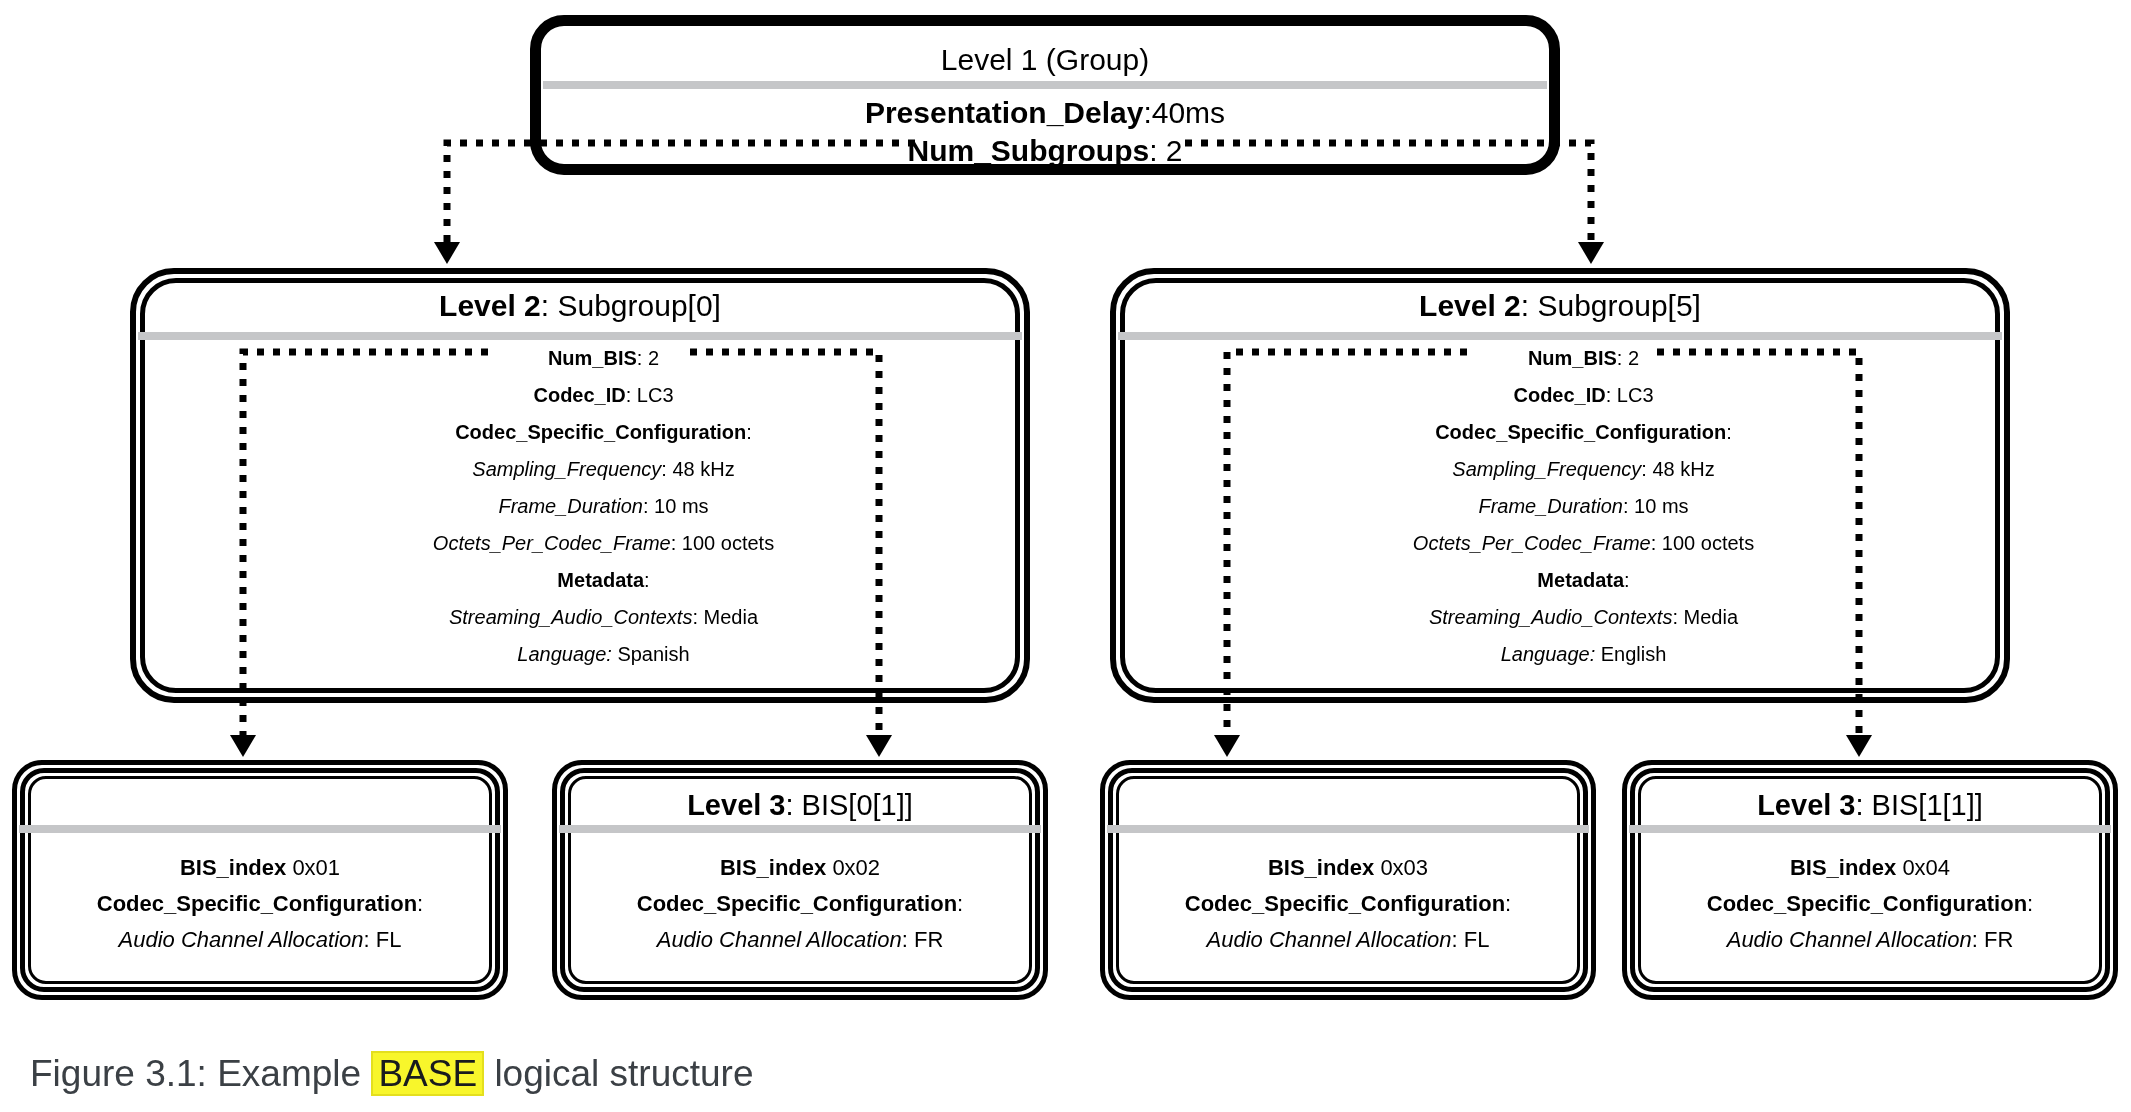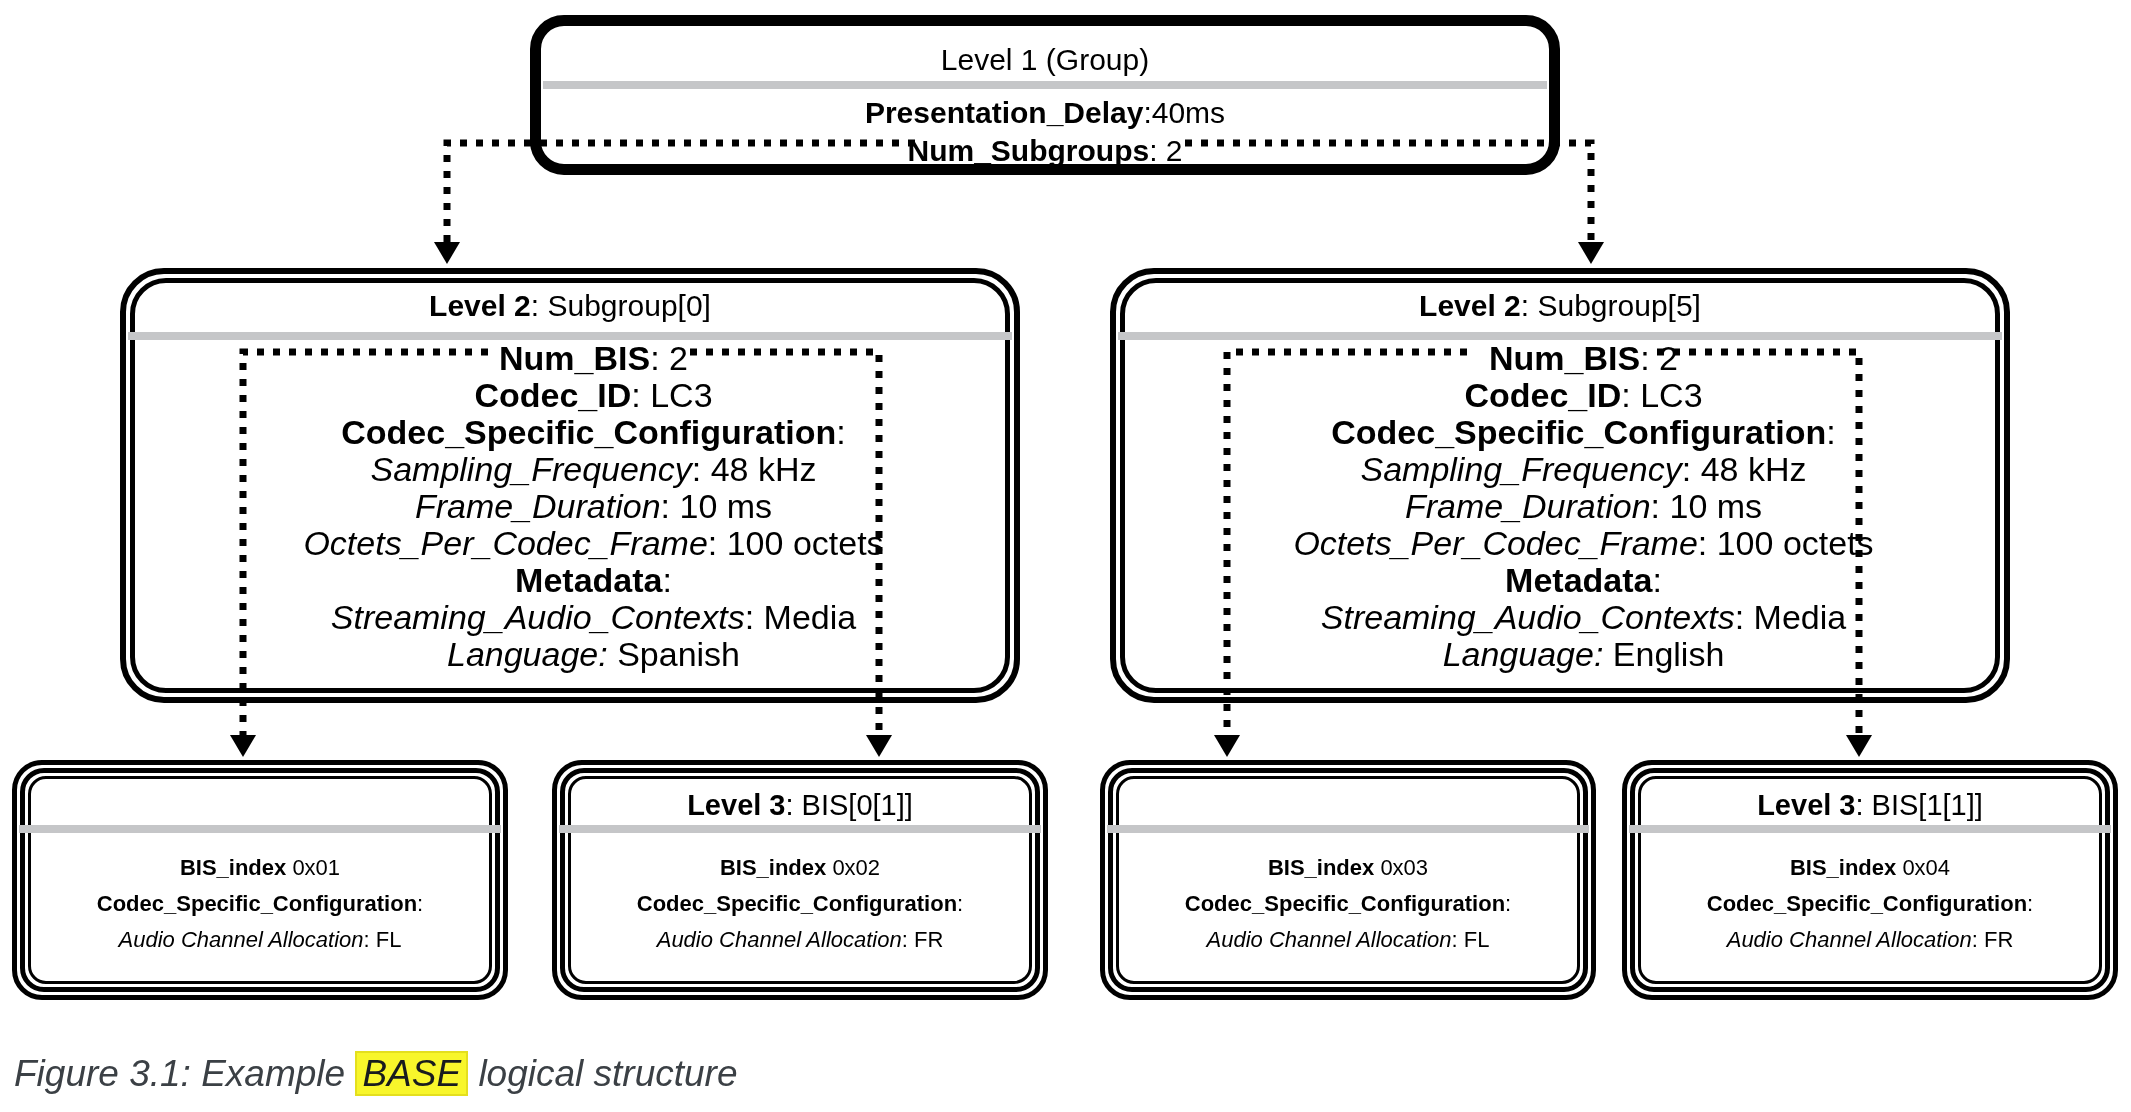--- a/index.html
+++ b/index.html
@@ -19,21 +19,21 @@
   .lv1-content .line{height:38px;line-height:38px;}
 
   
   .lv2{position:absolute;top:268px;width:900px;height:435px;border:6px solid #000;
        border-radius:44px;background:#fff;box-sizing:border-box;z-index:1;}
   .lv2-in{position:absolute;left:4px;right:4px;top:4px;bottom:4px;border:5px solid #000;
           border-radius:36px;box-sizing:border-box;}
   .lv2-title{position:absolute;left:0;right:0;top:10px;height:44px;line-height:44px;
              text-align:center;font-size:30px;}
   .lv2-divider{position:absolute;left:2px;right:2px;top:58px;height:8px;background:#c5c6c8;z-index:2;}
-  .lv2-content{position:absolute;left:0;right:0;top:66px;font-size:34px;padding-left:47px;}
+  .lv2-content{position:absolute;left:0;right:0;top:66px;font-size:20px;padding-left:47px;}
   .lv2-content .line{height:37px;line-height:37px;}
 
   
   .lv3{position:absolute;top:760px;width:496px;height:240px;border:5px solid #000;
        border-radius:30px;background:#fff;box-sizing:border-box;z-index:1;}
   .lv3-mid{position:absolute;left:3px;right:3px;top:3px;bottom:3px;border:5px solid #000;
            border-radius:24px;box-sizing:border-box;}
   .lv3-in{position:absolute;left:3px;right:3px;top:3px;bottom:3px;border:3px solid #000;
           border-radius:18px;box-sizing:border-box;}
   .lv3-title{position:absolute;left:0;right:0;top:20px;height:40px;line-height:40px;
@@ -41,39 +41,39 @@
   .lv3-divider{position:absolute;left:2px;right:2px;top:60px;height:8px;background:#c5c6c8;z-index:2;}
   .lv3-content{position:absolute;left:0;right:0;top:85px;font-size:22px;}
   .lv3-content .line{height:36px;line-height:36px;}
 
   
   .overlay{position:absolute;left:0;top:0;z-index:10;pointer-events:none;}
   .dotted{fill:none;stroke:#000;stroke-width:7;stroke-dasharray:7 9;}
   .arrow{fill:#000;stroke:none;}
 
   
-  .caption{position:absolute;left:14px;top:1050px;height:48px;line-height:48px;
-           font-size:37px;font-style:italic;color:#3b4045;white-space:nowrap;z-index:1;text-align:right;}
+  .caption{position:absolute;left:30px;top:1050px;height:48px;line-height:48px;
+           font-size:37px;color:#3b4045;white-space:nowrap;z-index:1;text-align:right;}
   .hl{background:#f8f62b;border:2px solid #e4df1e;padding:0 5px;color:#181b1e;}
 </style>
 </head>
 <body>
 
 <div class="stage">
 
   <div class="lv1">
     <div class="lv1-title">Level 1 (Group)</div>
     <div class="lv1-divider"></div>
     <div class="lv1-content">
       <div class="line"><span class="b">Presentation_Delay</span><span>:40ms</span></div>
       <div class="line"><span class="b">Num_Subgroups</span><span>: 2</span></div>
     </div>
   </div>
 
-  <div class="lv2" style="left:120px;">
+  <div class="lv2" style="left:130px;">
     <div class="lv2-in"></div>
     <div class="lv2-title"><span class="b">Level 2</span><span>: Subgroup[0]</span></div>
     <div class="lv2-divider"></div>
     <div class="lv2-content">
       <div class="line"><span class="b">Num_BIS</span><span>: 2</span></div>
       <div class="line"><span class="b">Codec_ID</span><span>: LC3</span></div>
       <div class="line"><span class="b">Codec_Specific_Configuration</span><span>:</span></div>
       <div class="line"><span class="i">Sampling_Frequency</span><span>: 48 kHz</span></div>
       <div class="line"><span class="i">Frame_Duration</span><span>: 10 ms</span></div>
       <div class="line"><span class="i">Octets_Per_Codec_Frame</span><span>: 100 octets</span></div>

